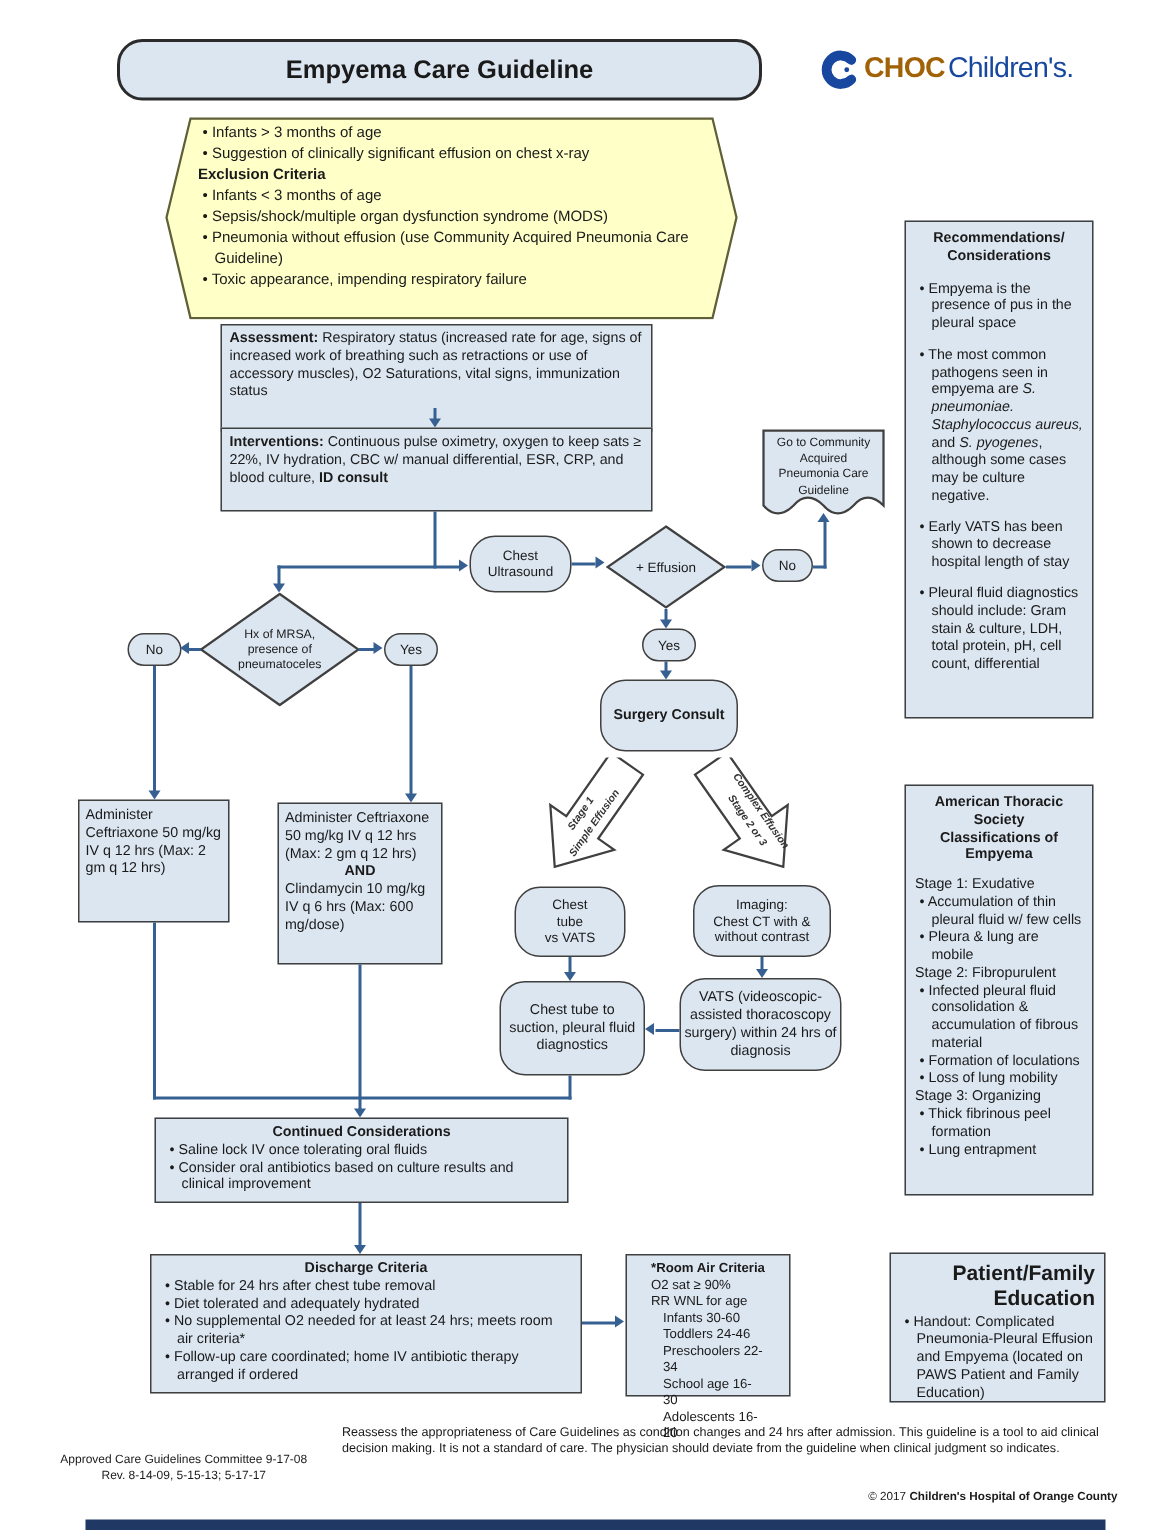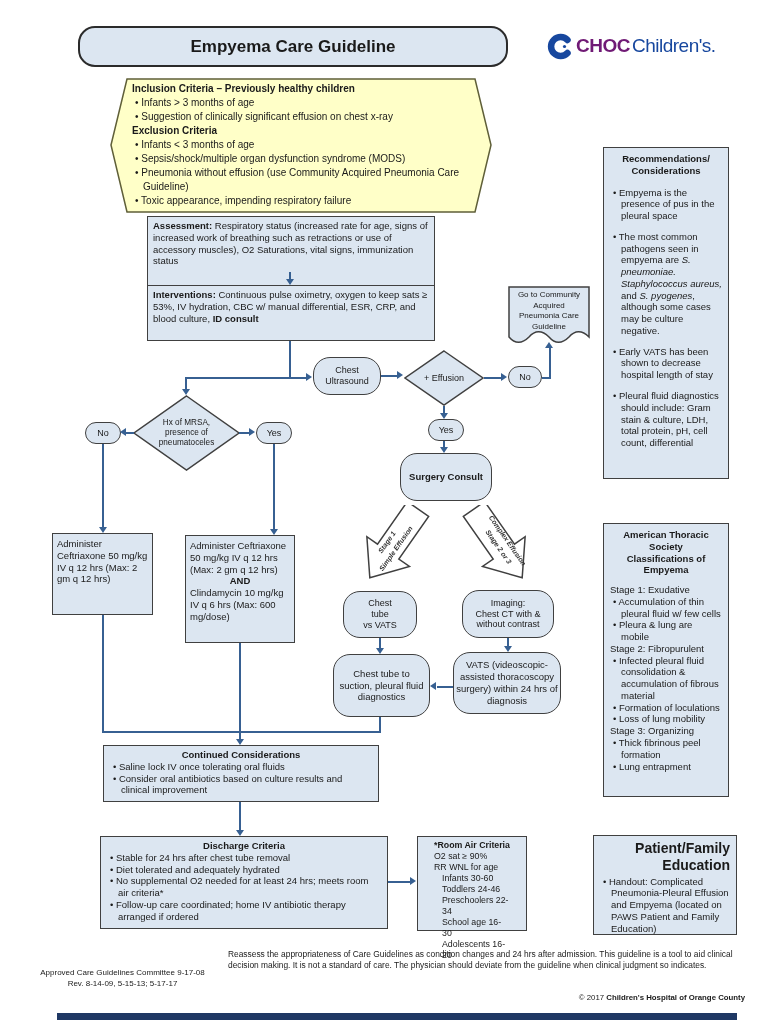--- a/index.html
+++ b/index.html
@@ -31,46 +31,45 @@
 
   <div class="fbox ctr" style="left:78px;top:26px;width:430px;height:41px;border-width:2px;border-color:#2b2b2b;">
     <span class="b" style="font-size:17px;">Empyema Care Guideline</span>
   </div>
 
   <div class="abs" style="left:546px;top:30px;width:200px;height:32px;display:flex;align-items:center;">
     <svg width="27" height="27" viewBox="0 0 27 27">
       <path d="M21.5 7 A9.5 9.5 0 1 0 21.5 20" fill="none" stroke="#17479e" stroke-width="6.5" stroke-linecap="round"></path>
       <circle cx="18.5" cy="13.5" r="1.6" fill="#17479e"></circle>
     </svg>
-    <span class="b" style="font-size:19px;color:#701a75;margin-left:3px;letter-spacing:-0.5px;">CHOC</span>
+    <span class="b" style="font-size:19px;color:#a16207;margin-left:3px;letter-spacing:-0.5px;">CHOC</span>
     <span style="font-size:19px;color:#17479e;margin-left:2px;letter-spacing:-0.5px;">Children's.</span>
   </div>
 
   <div class="abs" style="left:110px;top:78px;width:382px;height:135px;">
     <svg width="382" height="135" viewBox="0 0 382 135">
       <polygon points="17,1 365,1 381,67 365,134 17,134 1,67" fill="#ffffc8" stroke="#5f5f38" stroke-width="1.5"></polygon>
     </svg>
     <div class="abs" style="left:22px;top:4px;width:338px;font-size:10px;line-height:14px;">
-      <div class="b">Inclusion Criteria – Previously healthy children</div>
       <div class="bl">Infants &gt; 3 months of age</div>
       <div class="bl">Suggestion of clinically significant effusion on chest x-ray</div>
       <div class="b">Exclusion Criteria</div>
       <div class="bl">Infants &lt; 3 months of age</div>
       <div class="bl">Sepsis/shock/multiple organ dysfunction syndrome (MODS)</div>
       <div class="bl">Pneumonia without effusion (use Community Acquired Pneumonia Care Guideline)</div>
       <div class="bl">Toxic appearance, impending respiratory failure</div>
     </div>
   </div>
 
   <div class="fbox t95" style="left:147px;top:216px;width:288px;height:72px;padding:3px 5px;">
     <span class="b">Assessment:</span><span> Respiratory status (increased rate for age, signs of increased work of breathing such as retractions or use of accessory muscles), O2 Saturations, vital signs, immunization status</span>
   </div>
 
   <div class="fbox t95" style="left:147px;top:285px;width:288px;height:56px;padding:3px 5px;">
-    <span class="b">Interventions:</span><span> Continuous pulse oximetry, oxygen to keep sats ≥ 53%, IV hydration, CBC w/ manual differential, ESR, CRP, and blood culture, </span><span class="b">ID consult</span>
+    <span class="b">Interventions:</span><span> Continuous pulse oximetry, oxygen to keep sats ≥ 22%, IV hydration, CBC w/ manual differential, ESR, CRP, and blood culture, </span><span class="b">ID consult</span>
   </div>
 
   <div class="abs" style="left:508px;top:286px;width:82px;height:64px;">
     <svg width="82" height="64" viewBox="0 0 82 64">
       <path d="M1 1 L81 1 L81 51 C74 44,67 44,61 51 C54 58,47 58,41 51 C34 44,27 44,21 51 C14 58,7 58,1 51 Z" fill="#dce6f1" stroke="#404040" stroke-width="1.5"></path>
     </svg>
     <div class="abs ctr pre" style="left:2px;top:2px;width:78px;height:46px;font-size:8px;line-height:10.5px;">Go to Community
 Acquired
 Pneumonia Care
 Guideline</div>

